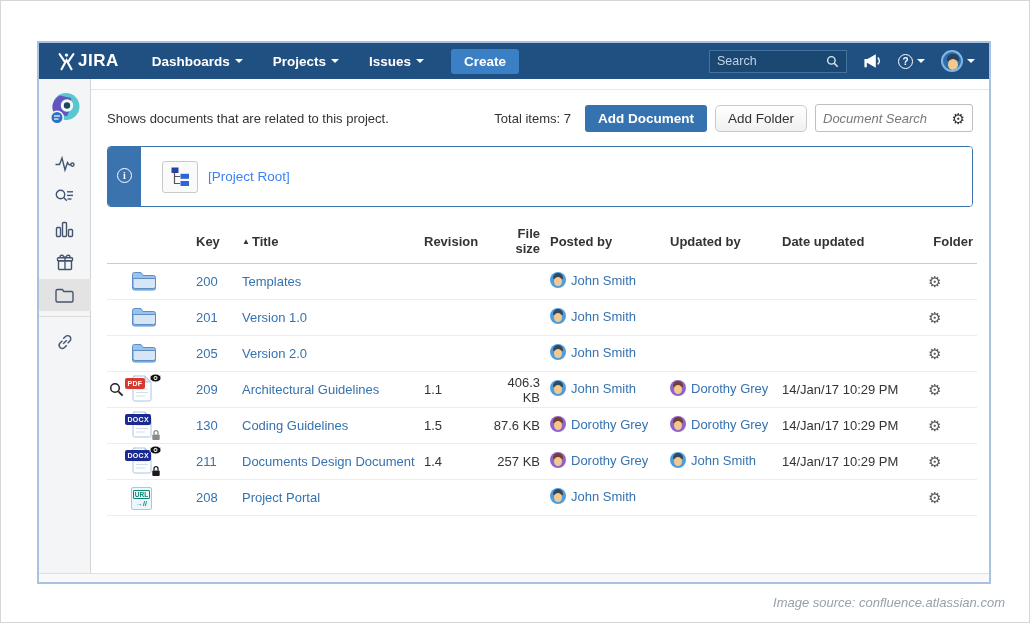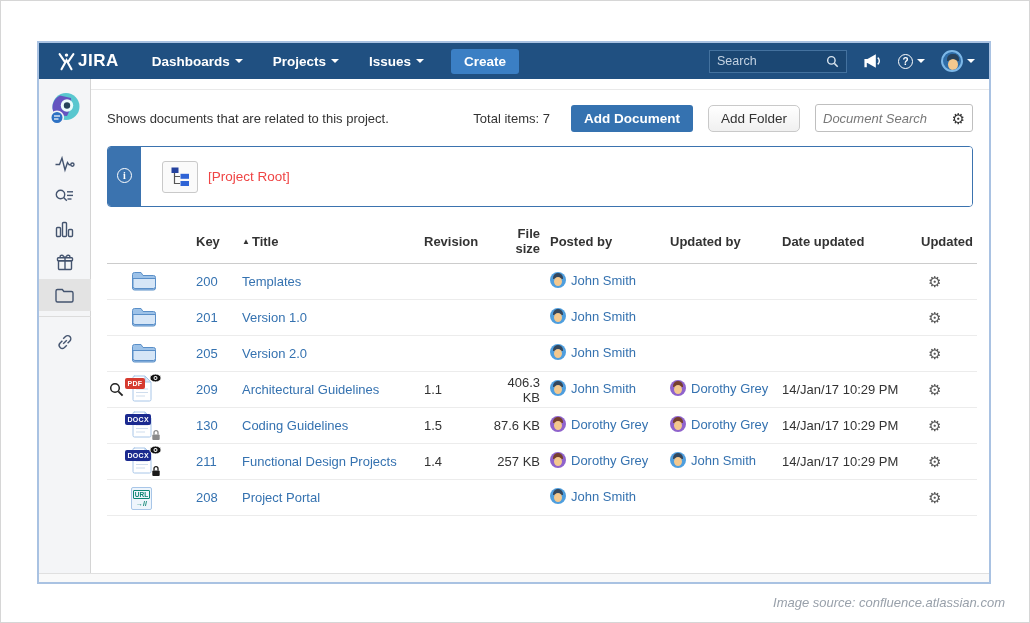--- a/index.html
+++ b/index.html
@@ -59,21 +59,21 @@
   .page-head { display:flex; align-items:flex-end; justify-content:space-between; padding-top:16px; }
   h1 { font-size:23px; font-weight:400; color:#292929; }
   .bulk { font-size:11px; font-weight:bold; color:#1c2b42; padding-bottom:4px; }
   .bulk .off { color:#d04437; }
   .bulk .turnon { color:#3572b0; text-decoration:none; cursor:pointer; margin-left:3px; }
   .head-divider { border-bottom:1px solid #e9e9e9; margin:10px -16px 0; }
 
   
   .toolbar { display:flex; align-items:center; justify-content:space-between; margin-top:14px; }
   .desc { font-size:13px; color:#343434; }
-  .controls { display:flex; align-items:center; gap:15px; }
+  .controls { display:flex; align-items:center; gap:8px; }
   .total { font-size:13px; color:#333; margin-right:6px; }
   .btn-primary { background:#3572b0; color:#fff; font-weight:bold; font-size:13.5px; border:none;
                  border-radius:3px; padding:6px 13px; cursor:pointer; font-family:"Liberation Sans", sans-serif; }
   .btn-secondary { background:linear-gradient(#ffffff,#f0f0f0); color:#333; font-size:13.5px;
                    border:1px solid #c9c9c9; border-radius:5px; padding:5px 12px; cursor:pointer;
                    font-family:"Liberation Sans", sans-serif; }
   .doc-search { width:158px; height:28px; border:1px solid #bfbfbf; border-radius:3px;
                 display:flex; align-items:center; padding:0 7px; gap:4px; background:#fff; }
   .doc-search input { flex:1; border:none; outline:none; font-style:italic; font-size:13px; color:#555;
                       width:110px; font-family:"Liberation Sans", sans-serif; }
@@ -84,21 +84,21 @@
   .root-panel { margin-top:14px; border:1px solid #3b73af; border-radius:4px; height:61px;
                 display:flex; overflow:hidden; }
   .panel-strip { width:33px; background:#3b73af; display:flex; justify-content:center;
                  align-items:flex-start; padding-top:21px; flex:none; }
   .info-circle { width:15px; height:15px; border:1.5px solid #fff; border-radius:50%; color:#fff;
                  font-size:10px; font-weight:bold; display:flex; align-items:center;
                  justify-content:center; font-family:"Liberation Serif", serif; }
   .panel-body { display:flex; align-items:center; gap:10px; padding-left:21px; background:#fff; flex:1; }
   .tree-btn { width:36px; height:32px; background:#fafafa; border:1px solid #c9c9c9; border-radius:3px;
               display:flex; align-items:center; justify-content:center; cursor:pointer; }
-  .root-link { color:#ef4444; font-size:13.5px; text-decoration:none; cursor:pointer; }
+  .root-link { color:#3b82f6; font-size:13.5px; text-decoration:none; cursor:pointer; }
 
   
   table { width:100%; border-collapse:collapse; table-layout:fixed; margin-top:12px; }
   th { text-align:left; font-size:13px; font-weight:bold; color:#333; padding:7px 4px;
        border-bottom:1px solid #cccccc; cursor:pointer; }
   th.c-size { text-align:right; padding-right:6px; }
   th.c-actions { text-align:right; }
   .sort-arrow { font-size:8px; vertical-align:2px; margin-right:2px; color:#333; }
   td { font-size:13px; color:#333; border-bottom:1px solid #ececec; padding:2px 4px;
        height:36px; vertical-align:middle; }
@@ -294,21 +294,21 @@
           <thead>
             <tr>
               <th class="c-icon"></th>
               <th>Key</th>
               <th><span class="sort-arrow">▲</span><span>Title</span></th>
               <th>Revision</th>
               <th class="c-size">File size</th>
               <th>Posted by</th>
               <th>Updated by</th>
               <th>Date updated</th>
-              <th class="c-actions">Updated</th>
+              <th class="c-actions">Folder</th>
             </tr>
           </thead>
           <tbody id="doc-rows">
               <tr>
                 <td class="c-icon"><span class="fileicon"><svg width="26" height="21" viewBox="0 0 26 21">
                       <path d="M1.5,4.5 a2,2 0 0 1 2,-2 h6.5 l2,3 h10.5 a2,2 0 0 1 2,2 v10.5 a2,2 0 0 1 -2,2 h-19 a2,2 0 0 1 -2,-2 z" fill="#9dc2e8" stroke="#5a8fc8"></path>
                       <path d="M2,8.5 h22.5 v8 a2,2 0 0 1 -2,2 h-18.5 a2,2 0 0 1 -2,-2 z" fill="#d6e6f7" stroke="#5a8fc8"></path>
                     </svg></span></td>
                 <td><a class="cell-link">200</a></td>
                 <td><a class="cell-link">Templates</a></td>
@@ -442,21 +442,21 @@
                       <line x1="5" y1="21" x2="14" y2="21" stroke="#cfdded"></line>
                     </svg><span class="doclabel" style="background:#1b2a8f">DOCX</span><span class="badge eye"><svg width="13" height="10" viewBox="0 0 13 10">
                         <ellipse cx="6.5" cy="5" rx="5.6" ry="4" fill="#111" stroke="#fff" stroke-width="1"></ellipse>
                         <circle cx="6.5" cy="5" r="2" fill="#fff"></circle>
                         <circle cx="6.5" cy="5" r="1" fill="#111"></circle>
                       </svg></span><span class="badge lock"><svg width="10" height="12" viewBox="0 0 10 12">
                         <path d="M3,5.5 V3.6 a2,2 0 0 1 4,0 V5.5" stroke="#1a1a1a" stroke-width="1.3" fill="none"></path>
                         <rect x="1.3" y="5.5" width="7.4" height="5.5" rx="1" fill="#1a1a1a"></rect>
                       </svg></span></span></td>
                 <td><a class="cell-link">211</a></td>
-                <td><a class="cell-link">Functional Design Projects</a></td>
+                <td><a class="cell-link">Documents Design Document</a></td>
                 <td>1.4</td>
                 <td class="c-size">257 KB</td>
                 <td><span class="userchip">
                     <span class="avatar" style="background: rgb(143, 99, 204);">
                       <span class="hair" style="background:#77402e"></span>
                       <span class="face" style="background:#f3c88e"></span>
                     </span>
                     <a class="cell-link">Dorothy Grey</a>
                   </span></td>
                 <td><span class="userchip">

